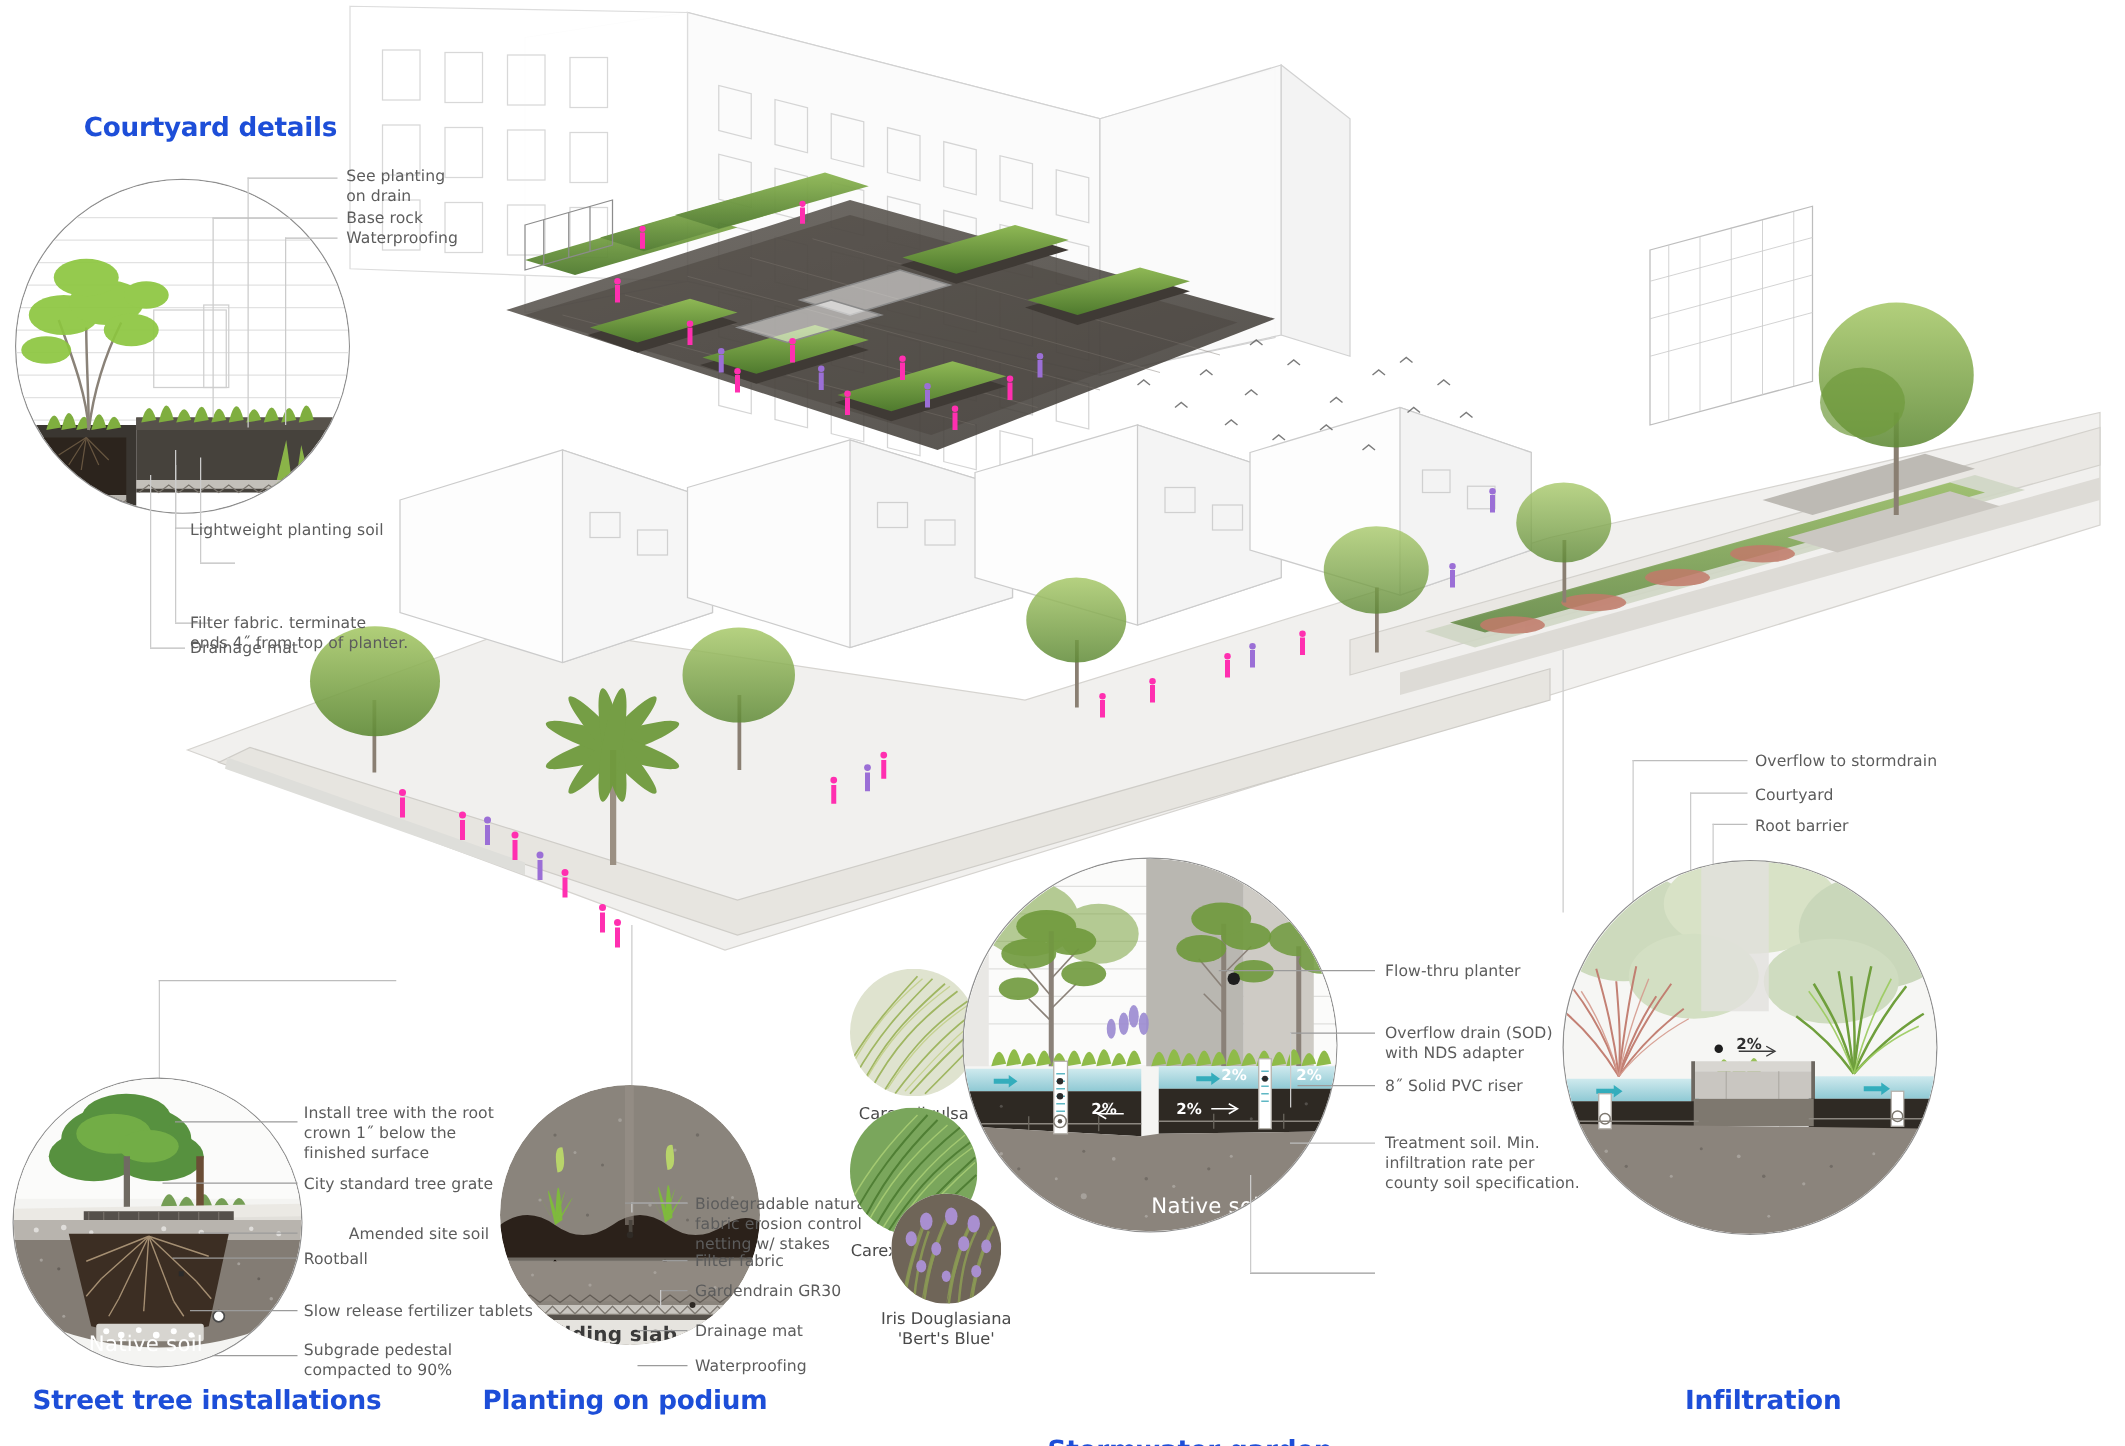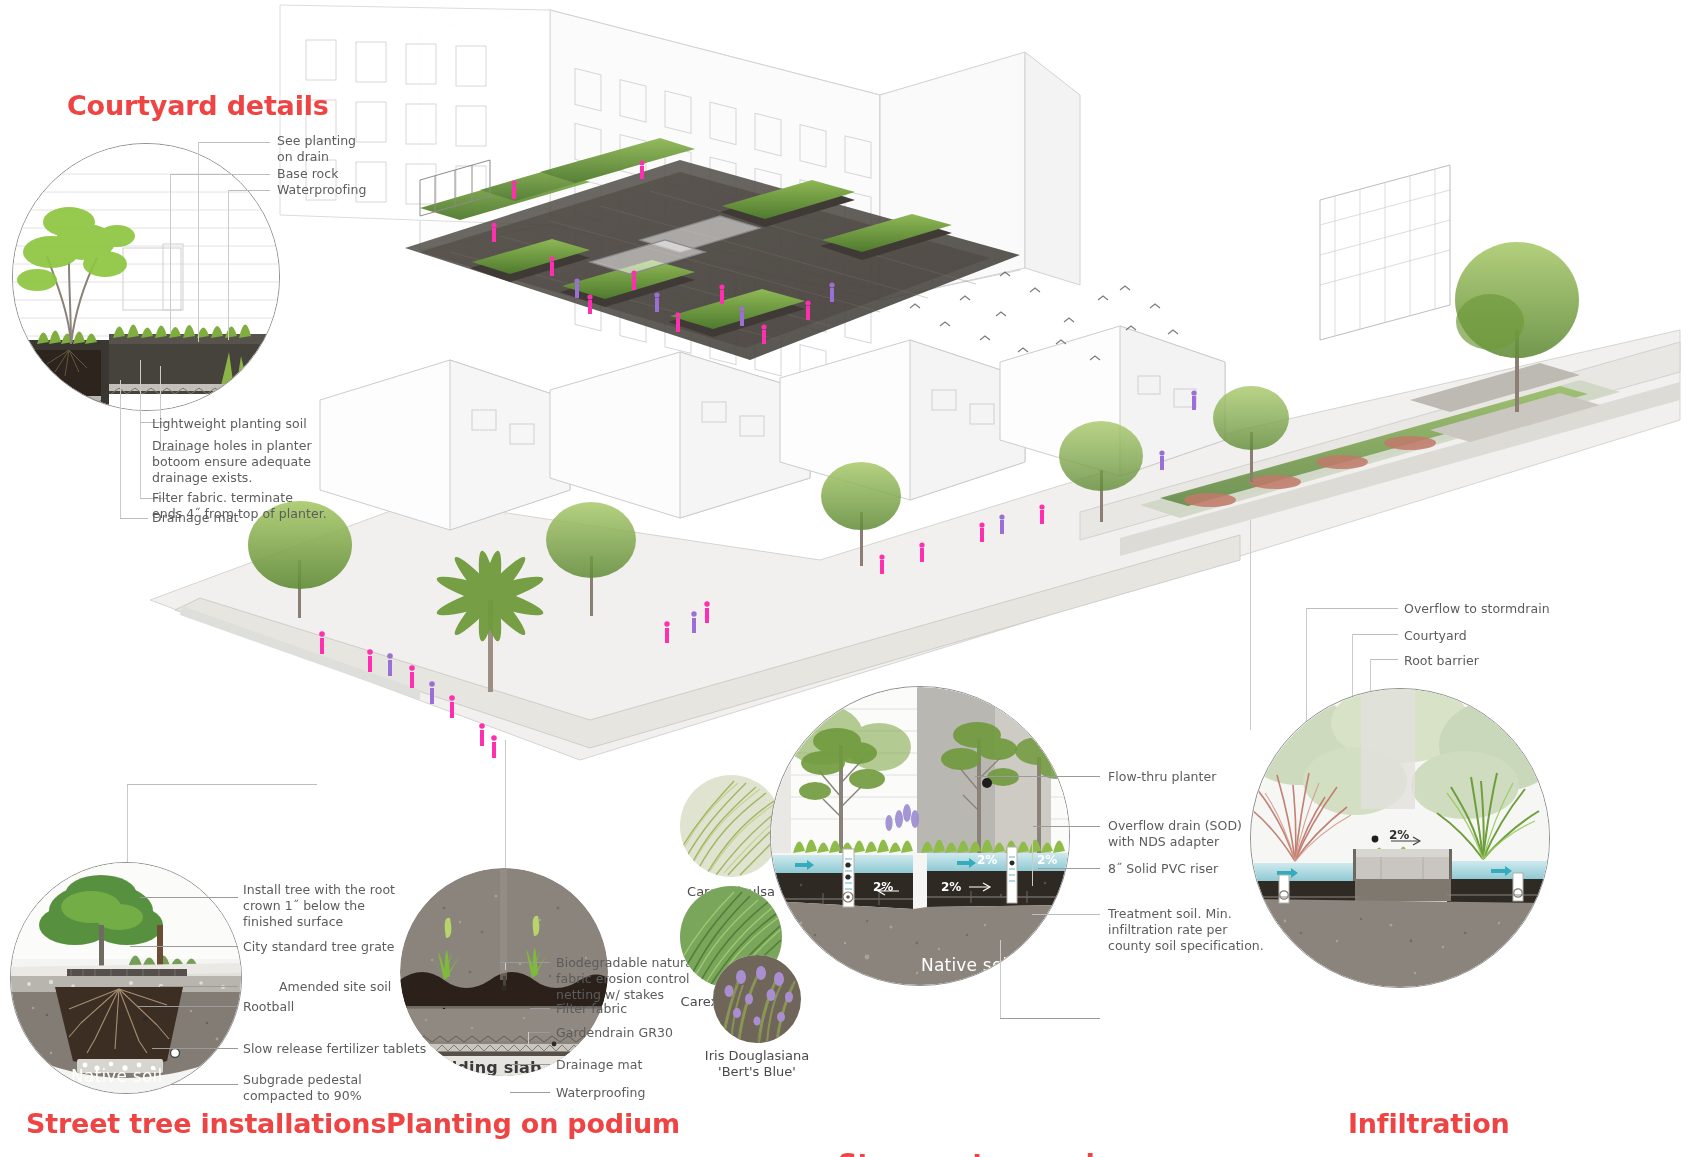--- a/index.html
+++ b/index.html
@@ -14,22 +14,22 @@
     font-family: "DejaVu Sans", "Liberation Sans", sans-serif;
     color: #5a5a5a;
   }
   .stage { position: absolute; inset: 0; }
 
   
   .section-title {
     position: absolute;
     font-family: "DejaVu Sans", "Liberation Sans", sans-serif;
     font-weight: bold;
-    font-size: 27px;
-    color: #ef4444;
+    font-size: 21px;
+    color: #1d4ed8;
     letter-spacing: -0.2px;
     white-space: nowrap;
   }
   .callout {
     position: absolute;
     font-size: 12.5px;
     line-height: 1.28;
     color: #5c5c5c;
     letter-spacing: 0.05px;
   }
@@ -514,23 +514,20 @@
   <div class="lead-v light" style="left:120px; top:380px; height:138px;"></div>
   <div class="lead-h light" style="left:120px; top:518px; width:28px;"></div>
   <div class="lead-v light" style="left:140px; top:372px; height:126px;"></div>
   <div class="lead-h light" style="left:140px; top:498px; width:28px;"></div>
   <div class="lead-v light" style="left:160px; top:366px; height:84px;"></div>
   <div class="lead-h light" style="left:160px; top:450px; width:28px;"></div>
   <div class="lead-v light" style="left:140px; top:360px; height:62px;"></div>
   <div class="lead-h light" style="left:140px; top:422px; width:28px;"></div>
 
   <div class="callout" style="left:152px; top:416px; width:200px;">Lightweight planting soil</div>
-  <div class="callout" style="left:152px; top:438px; width:190px; white-space:pre-line;">Drainage holes in planter
-botoom ensure adequate
-drainage exists.</div>
   <div class="callout" style="left:152px; top:490px; width:200px; white-space:pre-line;">Filter fabric. terminate
 ends 4˝ from top of planter.</div>
   <div class="callout" style="left:152px; top:510px; width:200px;">Drainage mat</div>
 
   <div class="lead-v light" style="left:127px; top:784px; height:80px;"></div>
   <div class="lead-h light" style="left:127px; top:784px; width:190px;"></div>
 
   <div class="circle" style="left:10px; top:862px; width:232px; height:232px;">
     <div class="circle-inner">
       <svg width="232" height="232" viewBox="0 0 232 232" style="position:absolute;inset:0;">

